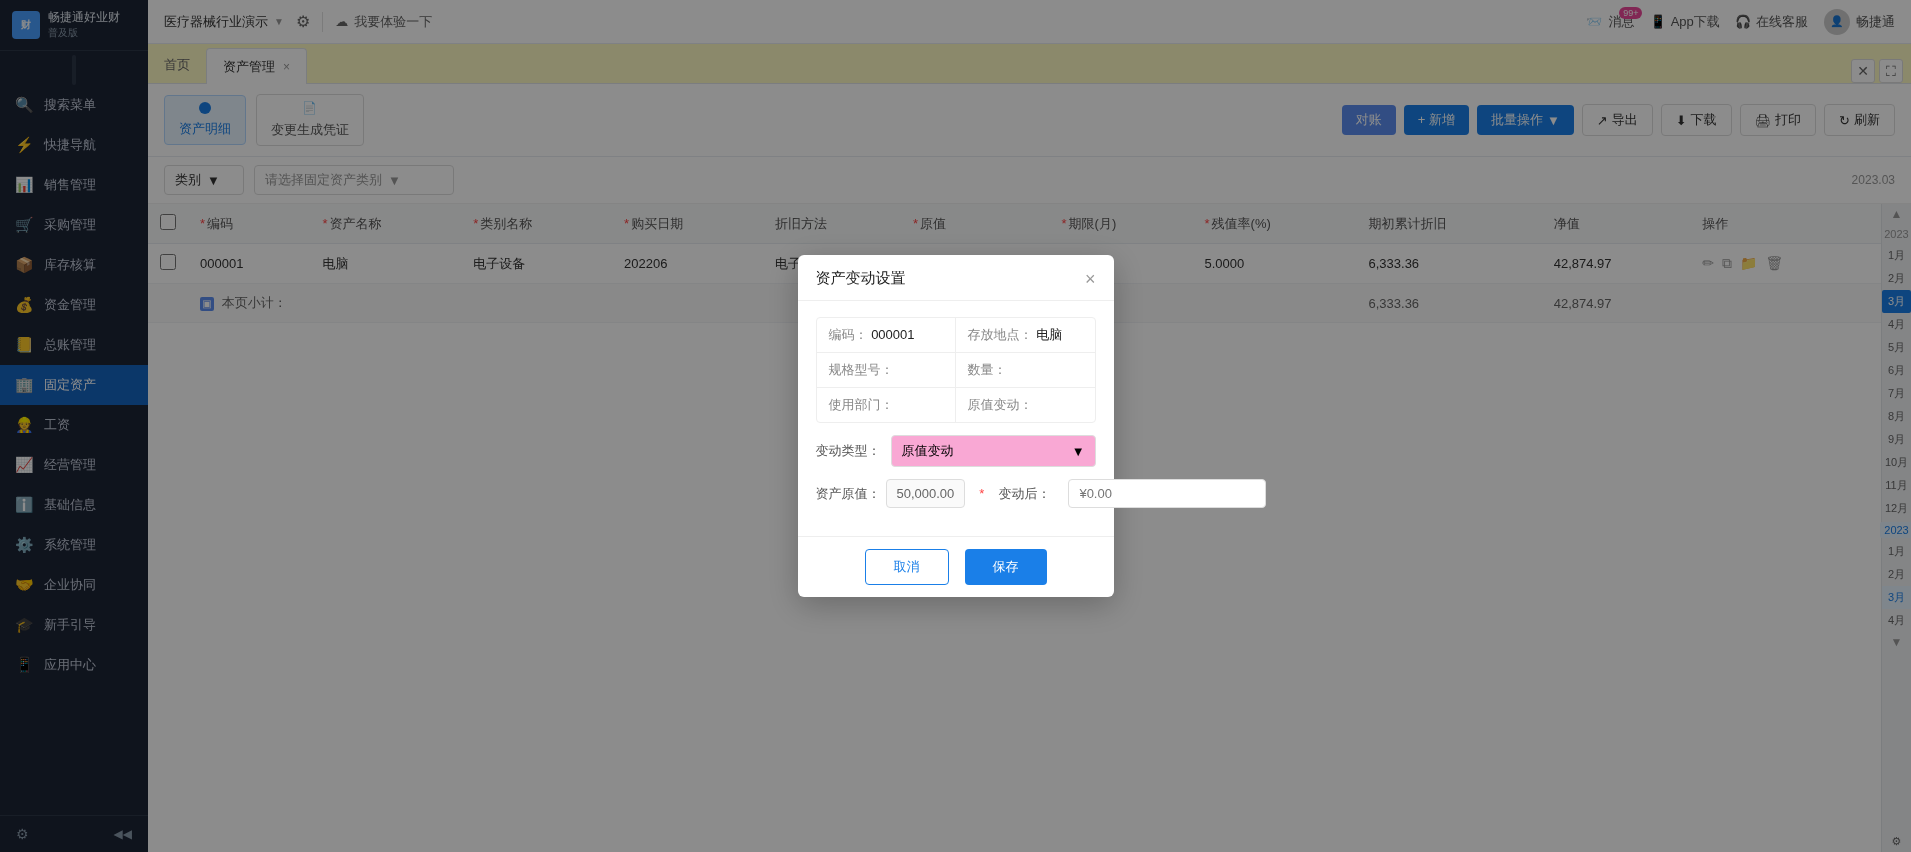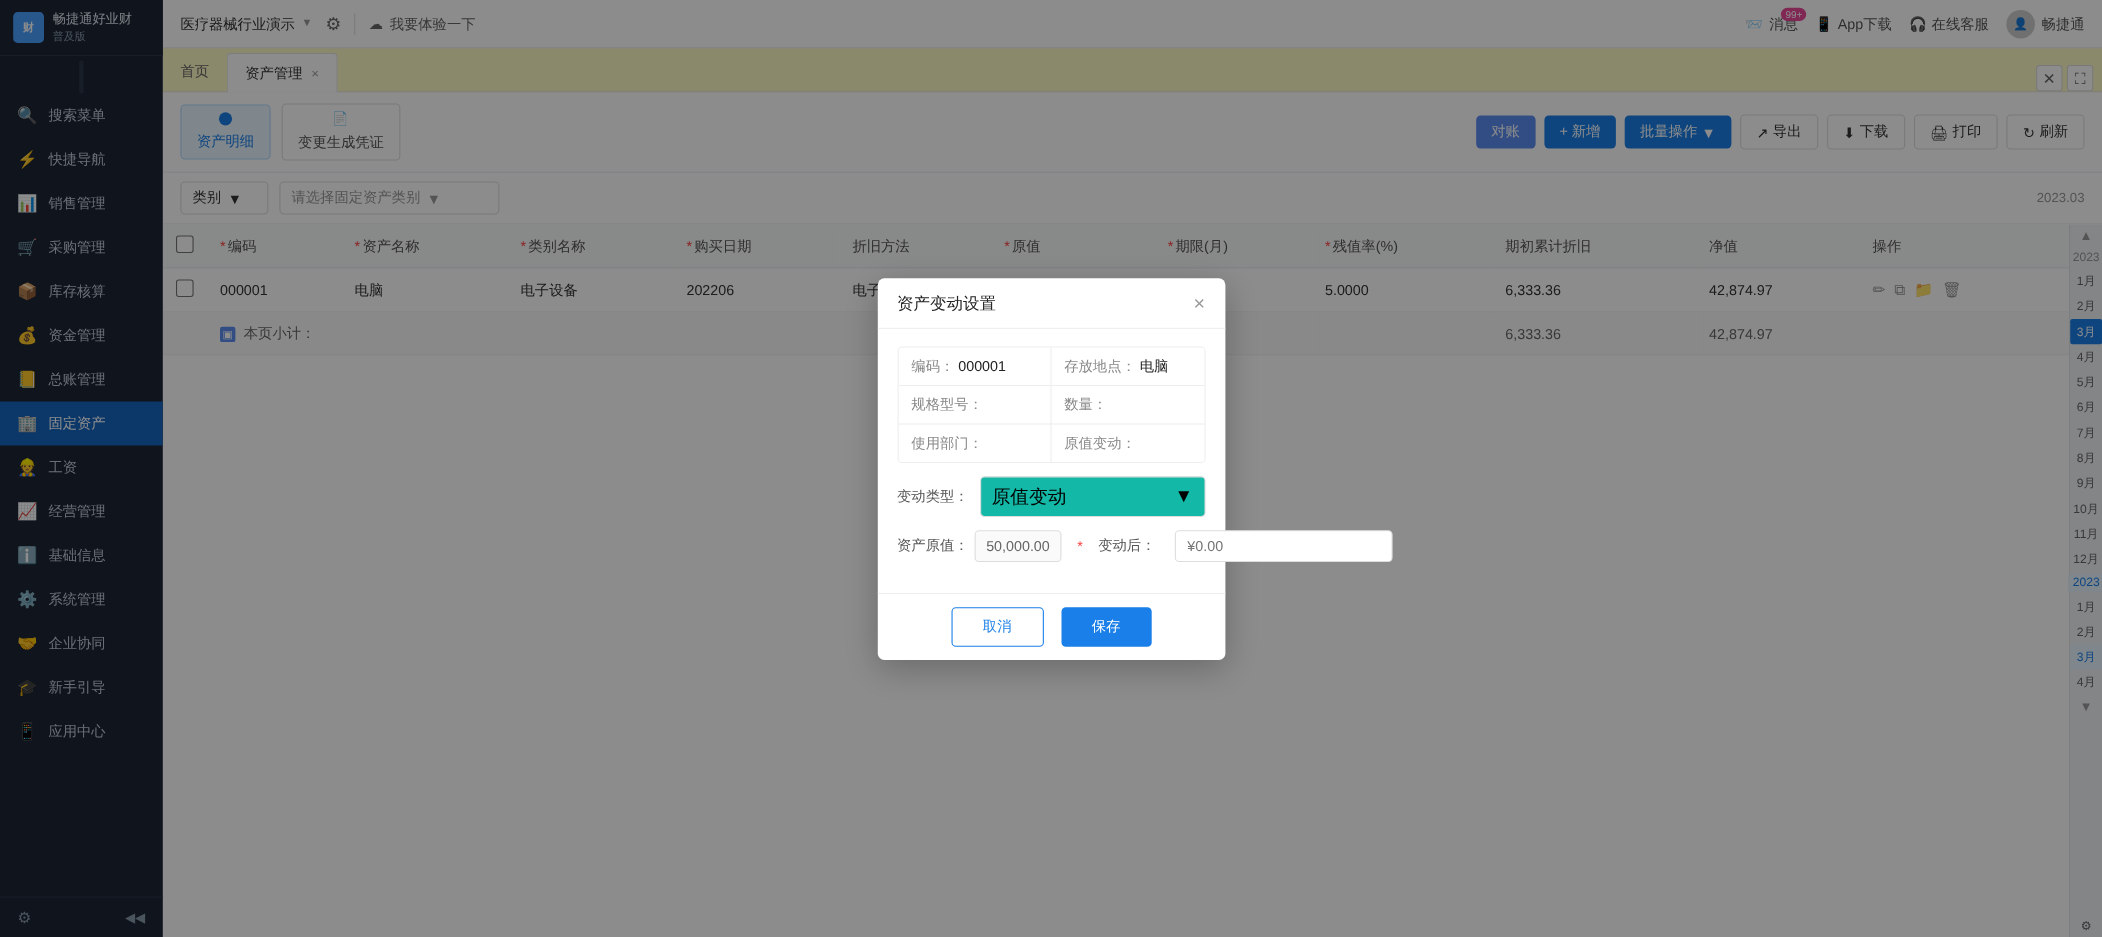--- a/index.html
+++ b/index.html
@@ -96,21 +96,21 @@
     .modal-close { color: #999; cursor: pointer; font-size: 18px; line-height: 1; }
     .modal-body { padding: 16px 18px; }
     .modal-info-grid { display: grid; grid-template-columns: 1fr 1fr; gap: 0; border: 1px solid #eee; border-radius: 4px; margin-bottom: 12px; }
     .modal-info-cell { padding: 8px 12px; font-size: 13px; color: #444; border-bottom: 1px solid #eee; }
     .modal-info-cell:nth-child(odd) { border-right: 1px solid #eee; }
     .modal-info-cell:last-child, .modal-info-cell:nth-last-child(2) { border-bottom: none; }
     .modal-info-label { color: #888; }
     .modal-info-value { color: #222; font-weight: 500; }
     .modal-field-row { display: flex; align-items: center; gap: 10px; margin-bottom: 12px; }
     .modal-field-label { font-size: 13px; color: #555; white-space: nowrap; min-width: 60px; }
-    .modal-select { flex: 1; border: 1px solid #ddd; border-radius: 4px; padding: 6px 10px; font-size: 17px; display: flex; align-items: center; justify-content: space-between; cursor: pointer; background: #14b8a6; }
+    .modal-select { flex: 1; border: 1px solid #ddd; border-radius: 4px; padding: 6px 10px; font-size: 13px; display: flex; align-items: center; justify-content: space-between; cursor: pointer; background: #f9a8d4; }
     .modal-input-readonly { flex: 1; border: 1px solid #ddd; border-radius: 4px; padding: 6px 10px; font-size: 13px; color: #666; background: #fafafa; }
     .modal-input-after { flex: 1; border: 1px solid #ddd; border-radius: 4px; padding: 6px 10px; font-size: 13px; color: #ccc; background: white; }
     .modal-footer { padding: 12px 18px; display: flex; justify-content: center; gap: 16px; border-top: 1px solid #eee; }
     .btn-cancel { background: white; color: #1a7fe8; border: 1px solid #1a7fe8; padding: 8px 28px; border-radius: 4px; cursor: pointer; font-size: 13px; }
     .btn-save { background: #1a7fe8; color: white; border: none; padding: 8px 28px; border-radius: 4px; cursor: pointer; font-size: 13px; }
 
     
     .table-wrap::-webkit-scrollbar { height: 8px; }
     .table-wrap::-webkit-scrollbar-track { background: #f0f2f5; }
     .table-wrap::-webkit-scrollbar-thumb { background: #c0c8d8; border-radius: 4px; }

